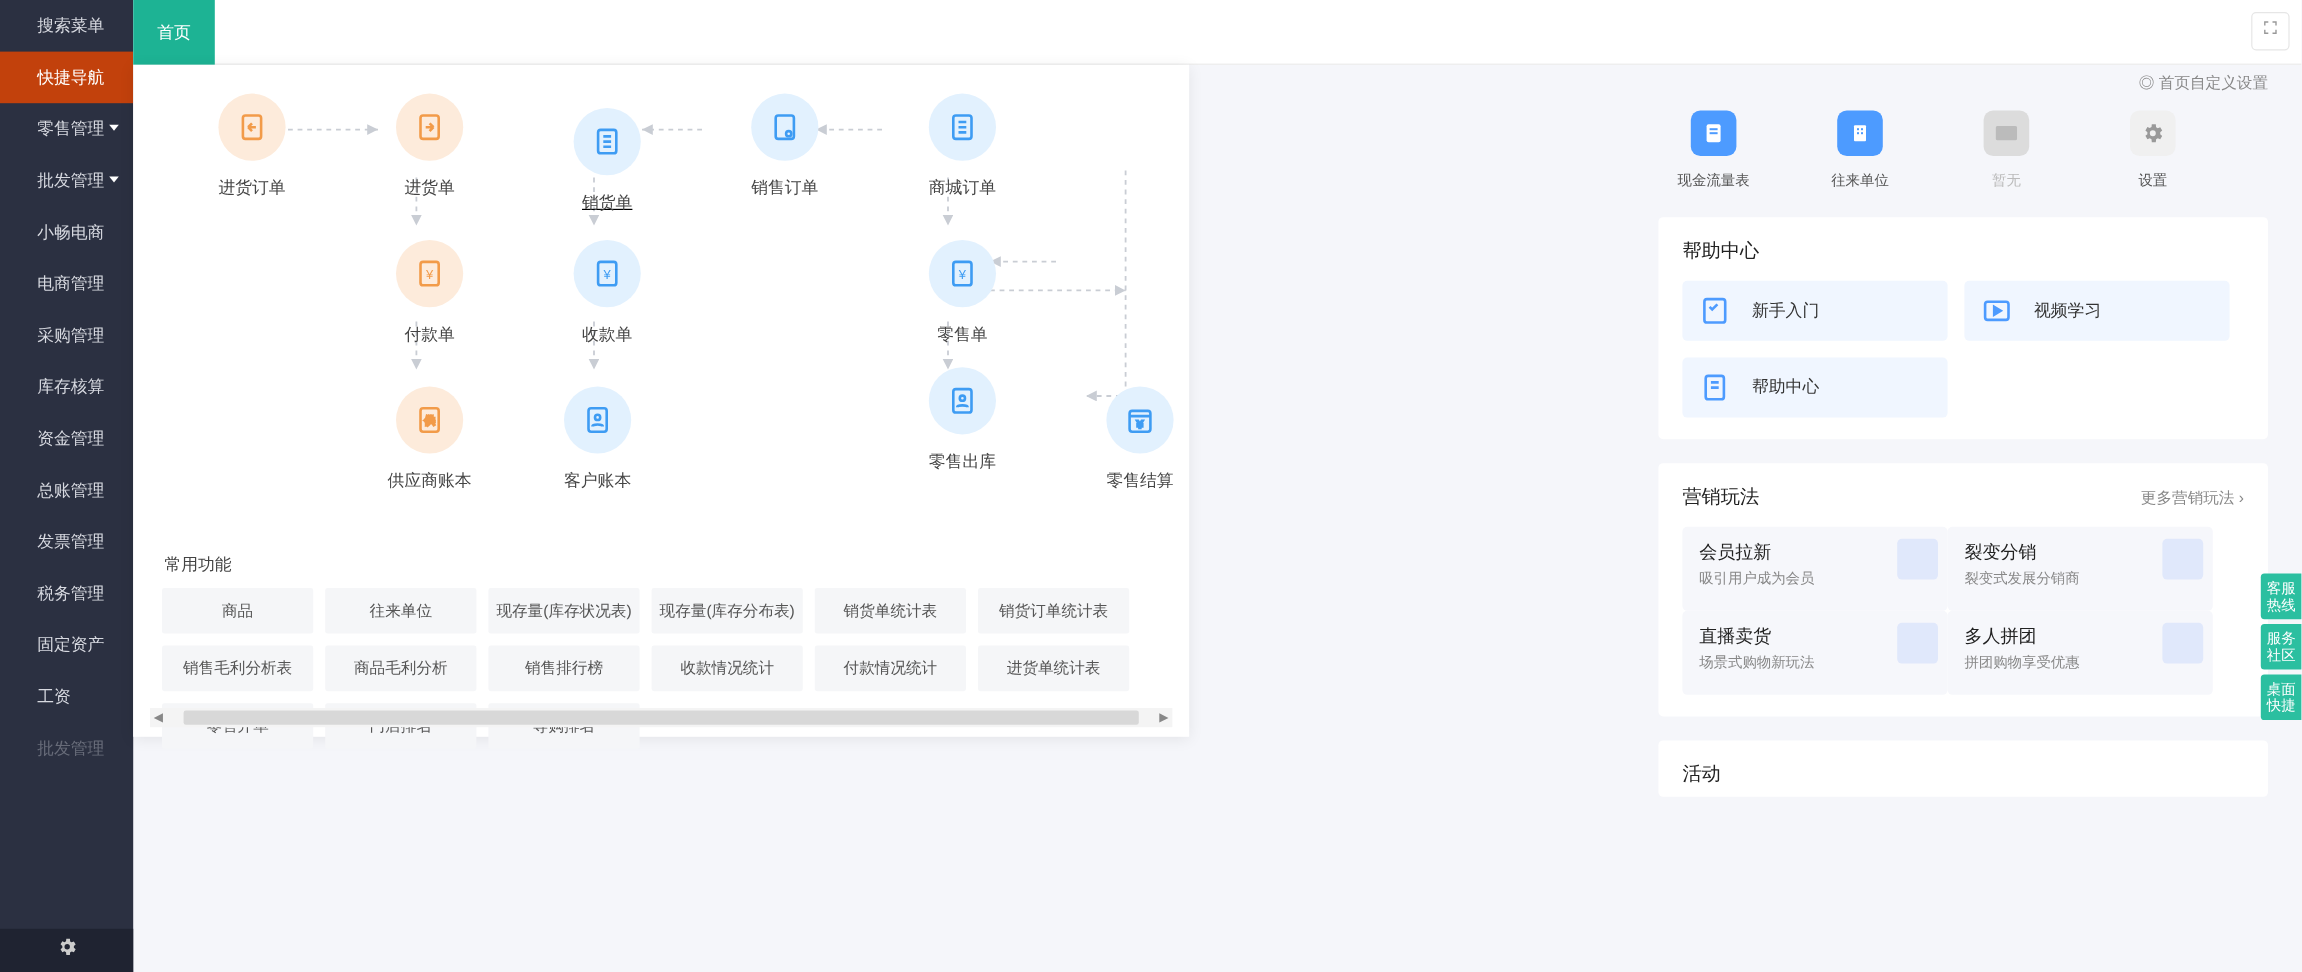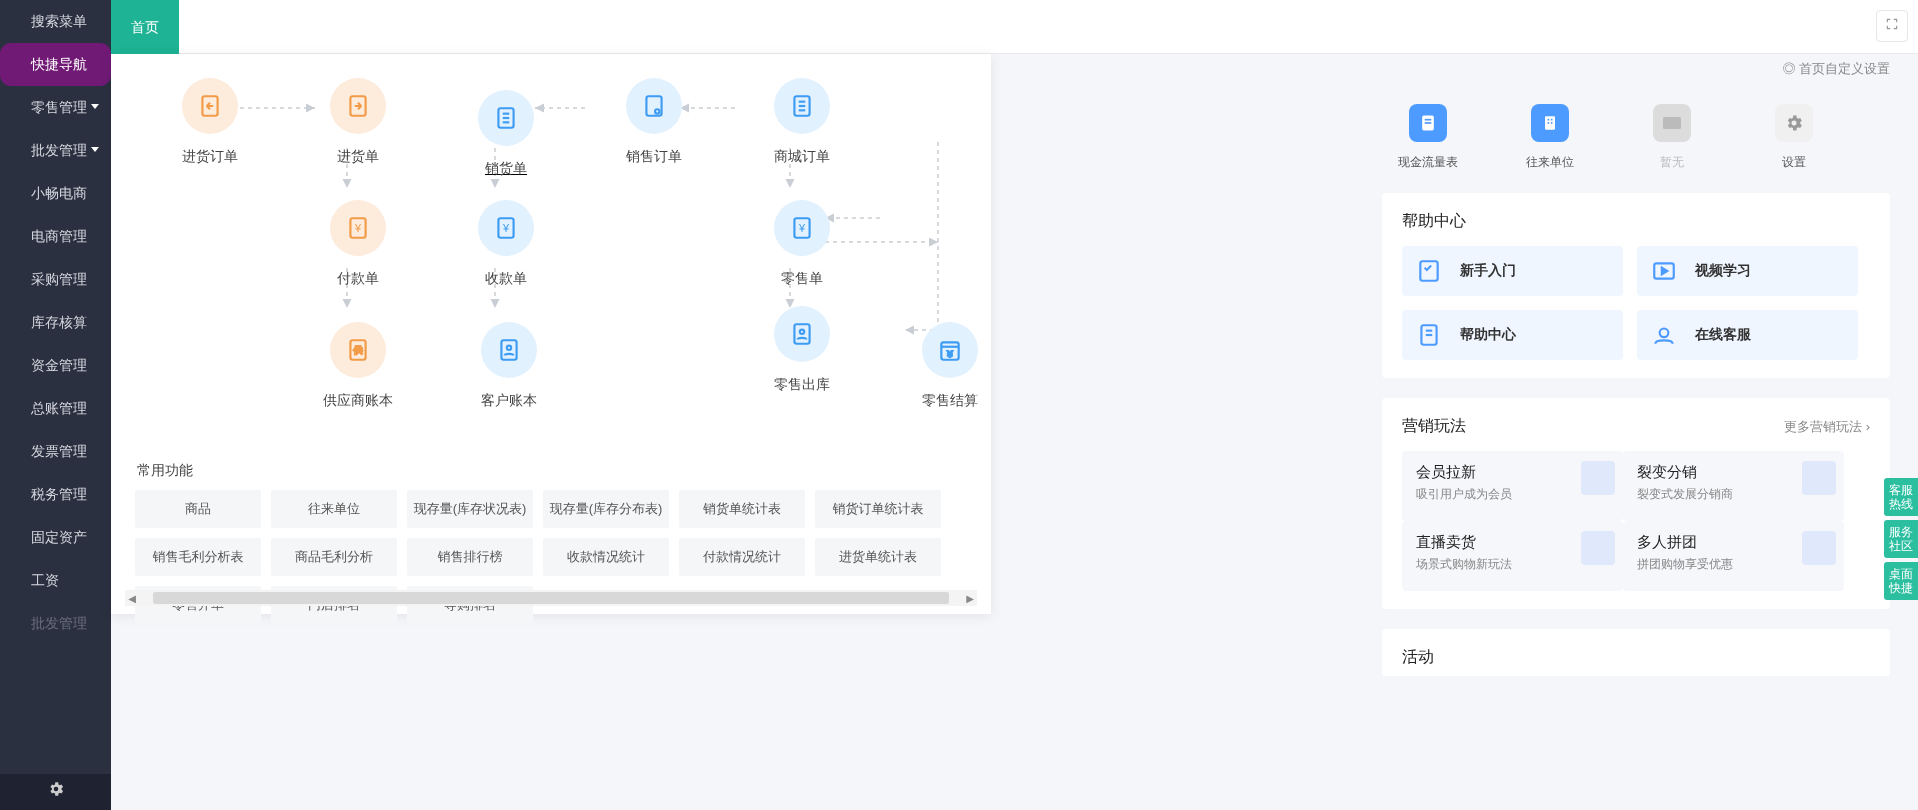--- a/index.html
+++ b/index.html
@@ -1,47 +1,47 @@
 <!DOCTYPE html>
 <html><head>
 <meta charset="utf-8">
 <style>
 * { margin:0; padding:0; box-sizing:border-box; font-family:"Microsoft YaHei", Arial, sans-serif; }
 body { background:#f5f6fa; width:1918px; height:810px; overflow:hidden; position:relative; }
 
 
 .sidebar { position:absolute; left:0; top:0; width:111px; height:810px; background:#2b3041; color:#ccc; font-size:14px; }
 .sidebar-item { position:relative; height:43px; line-height:43px; padding-left:31px; cursor:pointer; color:#d7d9e0; }
-.sidebar-item.active { background:#701a75; color:#fff;border-radius:11px; }
+.sidebar-item.active { background:#c2410c; color:#fff; }
 .sidebar-item .caret { position:absolute; right:12px; top:18px; width:0; height:0; border-left:4px solid transparent; border-right:4px solid transparent; border-top:5px solid #fff; }
 .sidebar-footer { position:absolute; bottom:0; left:0; width:111px; height:36px; background:#1f2331; text-align:center; line-height:36px; }
 .gear-icon { display:inline-block; vertical-align:middle; }
 
 
 .topbar { position:absolute; left:111px; top:0; right:0; height:54px; background:#fff; border-bottom:1px solid #eaeaea; }
 .tab-home { display:inline-block; height:54px; line-height:54px; padding:0 20px; background:#1db394; color:#fff; font-size:14px; }
 .expand-icon { position:absolute; right:10px; top:10px; width:32px; height:32px; border:1px solid #e6e6e6; border-radius:4px; text-align:center; line-height:30px; }
 
 
 .right-col { position:absolute; top:60px; right:28px; width:508px; }
-.custom-link { text-align:right; font-size:13px; color:#888; margin-bottom:20px; }
+.custom-link { text-align:right; font-size:13px; color:#888; margin-bottom:8px; }
 .quick-row { display:flex; justify-content:flex-start; gap:50px; padding:6px 10px 22px 10px; }
 .quick-item { width:72px; text-align:center; font-size:12px; color:#555; }
 .quick-item.disabled { color:#bbb; }
 .quick-item .q-icon { width:38px; height:38px; border-radius:8px; margin:0 auto 12px auto; display:flex; align-items:center; justify-content:center; }
 .q-blue { background:#4d9bff; }
 .q-gray { background:#dcdcdc; }
 .q-light { background:#f0f0f0; }
 
 .card { background:#fff; border-radius:4px; margin-bottom:20px; padding:18px 20px; }
 .card-header { display:flex; justify-content:space-between; align-items:center; margin-bottom:14px; }
 .card-title { font-size:16px; color:#222; font-weight:500; }
 .card-more { font-size:13px; color:#888; }
 .help-grid { display:flex; flex-wrap:wrap; gap:14px; }
-.help-tile { width:221px; height:50px; background:#f0f6ff; border-radius:4px; display:flex; align-items:center; padding-left:14px; gap:18px; font-size:14px; color:#333;font-weight:bold; }
+.help-tile { width:221px; height:50px; background:#f0f6ff; border-radius:4px; display:flex; align-items:center; padding-left:14px; gap:18px; font-size:14px; color:#333; }
 .help-tile .h-icon { width:26px; height:26px; }
 
 .mk-grid { display:flex; flex-wrap:wrap; }
 .mk-tile { width:221px; height:70px; background:#f6f7fb; border-radius:4px; padding:12px 14px; position:relative; overflow:hidden; }
 .mk-tile .mk-title { font-size:15px; color:#222; margin-bottom:4px; }
 .mk-tile .mk-sub { font-size:12px; color:#888; }
 .mk-tile .mk-deco { position:absolute; right:8px; top:10px; width:34px; height:34px; background:#3e7bff; opacity:.12; border-radius:4px; }
 
 
 .flyout { position:absolute; left:111px; top:54px; width:880px; height:560px; background:#fff; box-shadow:0 2px 12px rgba(0,0,0,.08); padding:24px 24px 10px 24px; }
@@ -167,27 +167,20 @@
             </svg></span>
         <span>视频学习</span>
       </div>
       <div class="help-tile">
         <span class="h-icon"><svg width="26" height="26" viewBox="0 0 24 24" fill="none" stroke="#4d9bff" stroke-width="2">
               <rect x="5" y="3" width="14" height="18" rx="2"></rect>
               <line x1="9" y1="8" x2="15" y2="8"></line>
               <line x1="9" y1="12" x2="15" y2="12"></line>
             </svg></span>
         <span>帮助中心</span>
-      </div>
-      <div class="help-tile">
-        <span class="h-icon"><svg width="26" height="26" viewBox="0 0 24 24" fill="none" stroke="#4d9bff" stroke-width="2">
-              <circle cx="12" cy="10" r="4"></circle>
-              <path d="M4 20c0-4 16-4 16 0"></path>
-            </svg></span>
-        <span>在线客服</span>
       </div>
     </div>
   </div>
 
   <div class="card">
     <div class="card-header">
       <div class="card-title">营销玩法</div>
       <div class="card-more"><span>更多营销玩法</span> <span>›</span></div>
     </div>
     <div class="mk-grid">
@@ -320,21 +313,21 @@
       </div>
       <div class="flow-cell" style="left: 148px; top: 244px;">
         <div class="bubble orange" style="color:#f29b49">
           <svg width="26" height="26" viewBox="0 0 24 24" fill="none" stroke="#f29b49" stroke-width="2">
             <rect x="5" y="3" width="14" height="18" rx="2"></rect>
             <text x="12" y="15" text-anchor="middle" font-size="8" fill="#f29b49">供</text>
           </svg>
         </div>
         <div class="fc-label">供应商账本</div>
       </div>
-      <div class="flow-cell" style="left: 299px; top: 244px;">
+      <div class="flow-cell" style="left: 288px; top: 244px;">
         <div class="bubble blue" style="color:#3e9cf3">
           <svg width="26" height="26" viewBox="0 0 24 24" fill="none" stroke="#3e9cf3" stroke-width="2">
             <rect x="5" y="3" width="14" height="18" rx="2"></rect>
             <circle cx="12" cy="10" r="2"></circle>
             <path d="M8 17c0-2 8-2 8 0"></path>
           </svg>
         </div>
         <div class="fc-label">客户账本</div>
       </div>
       <div class="flow-cell" style="left: 592px; top: 228px;">

